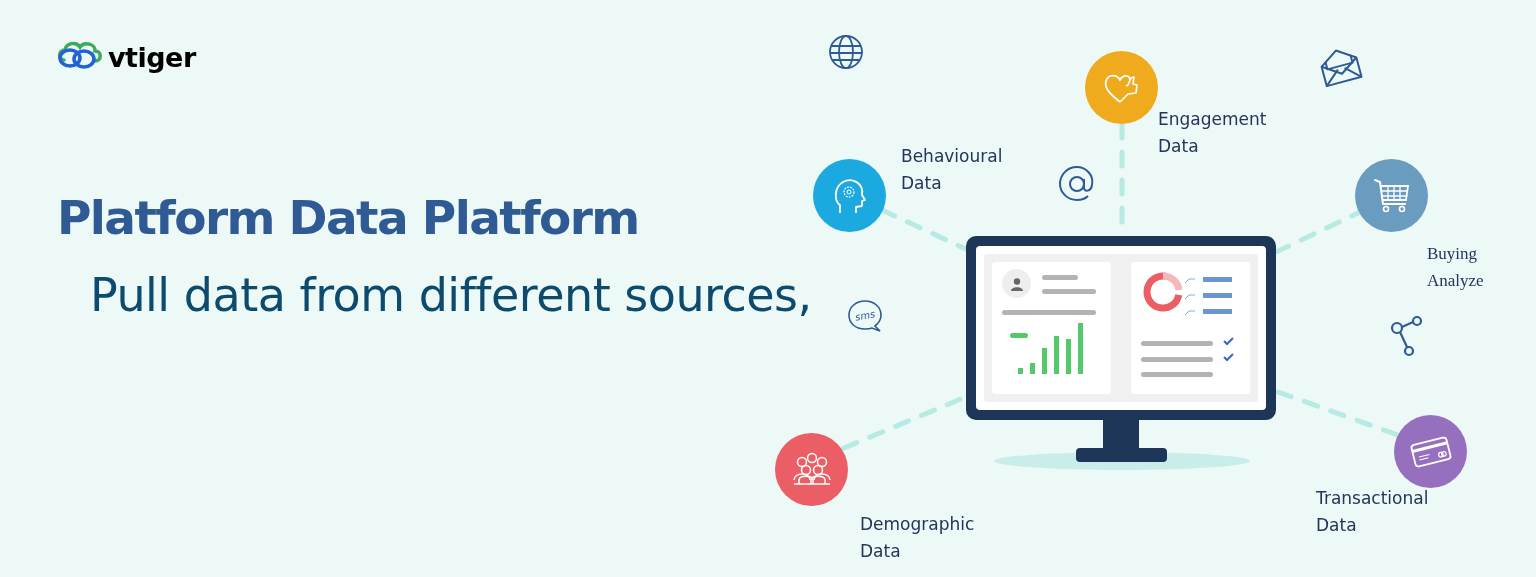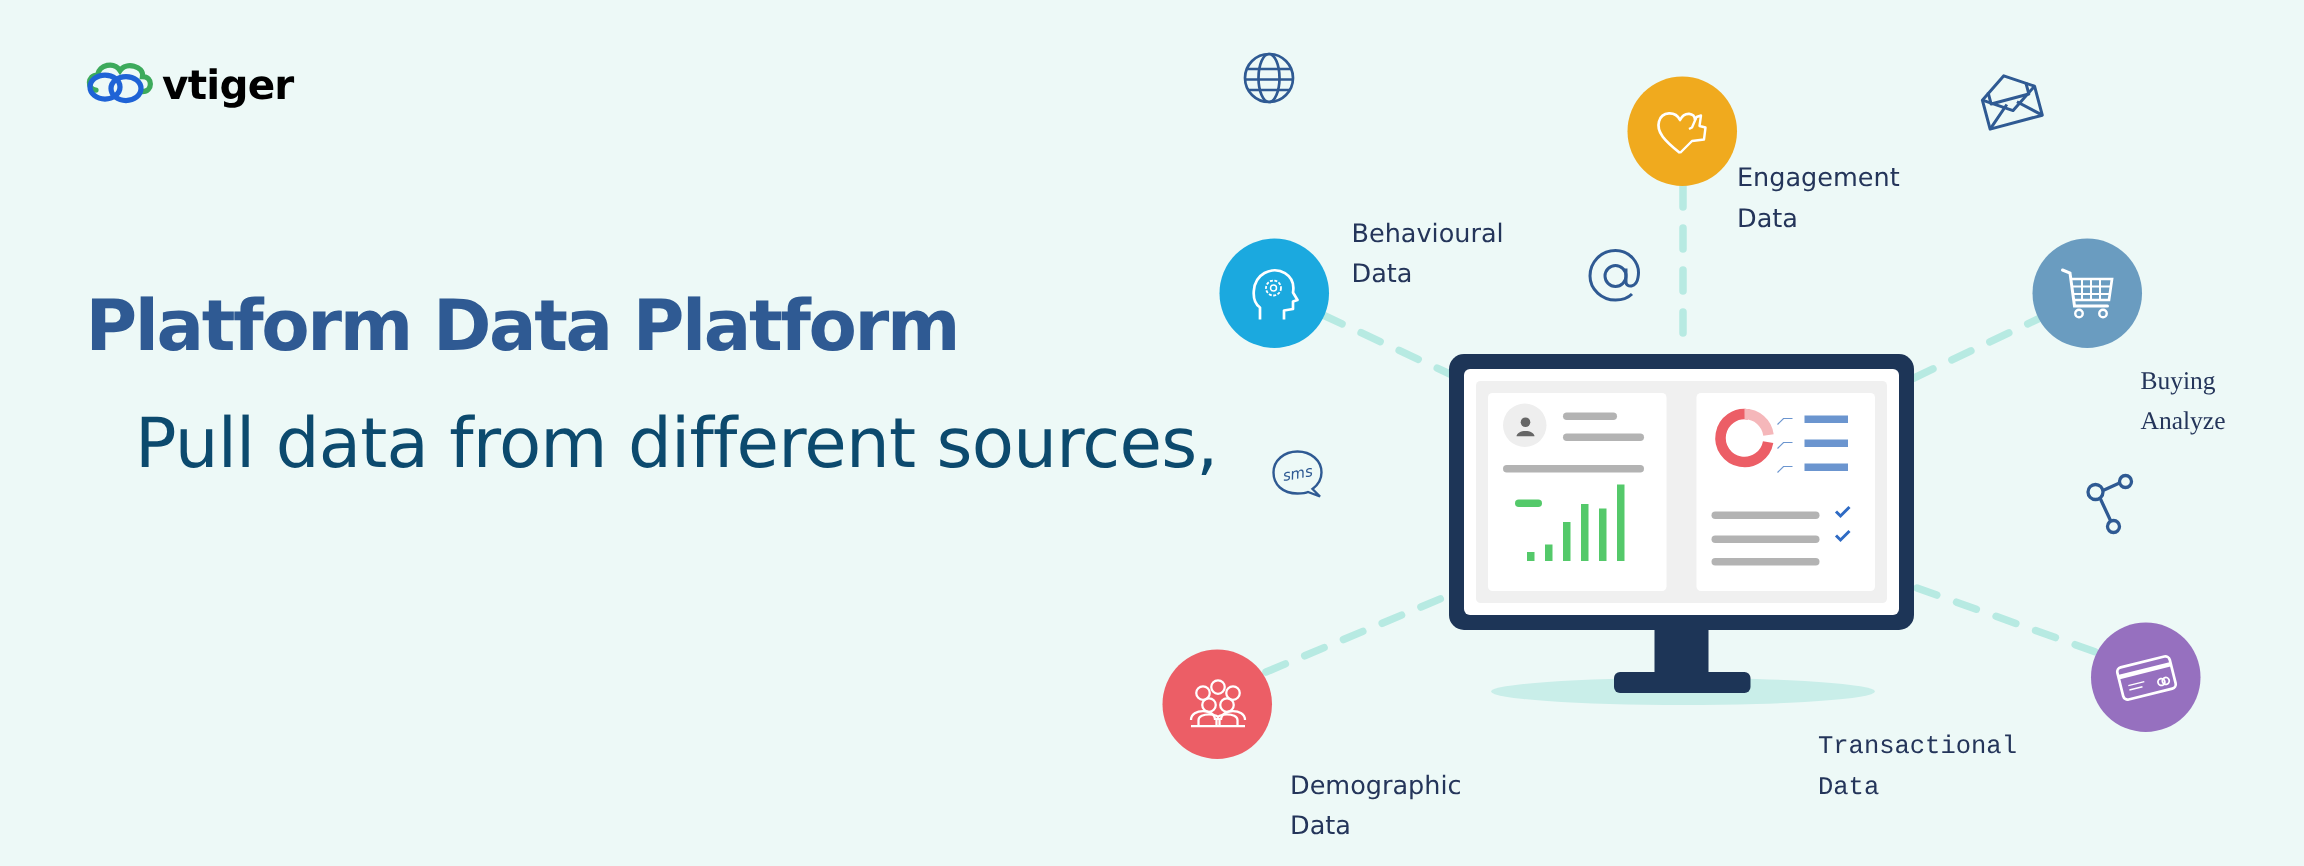--- a/index.html
+++ b/index.html
@@ -163,21 +163,21 @@
   <svg width="44" height="34" viewBox="0 0 44 34">
     <g transform="rotate(-14 22 17)">
       <rect x="4" y="6" width="36" height="22" rx="3" fill="none" stroke="#fff" stroke-width="1.8"></rect>
       <line x1="4" y1="12" x2="40" y2="12" stroke="#fff" stroke-width="3"></line>
       <path d="M9 19 L20 19 M9 22 L18 22" stroke="#fff" stroke-width="1"></path>
       <circle cx="31" cy="22" r="2.3" fill="none" stroke="#fff" stroke-width="1.2"></circle>
       <circle cx="34" cy="22" r="2.3" fill="none" stroke="#fff" stroke-width="1.2"></circle>
     </g>
   </svg>
 </div>
-<div class="node-label" style="left:1212px;top:485px;font-family:Liberation Mono, monospace;">
+<div class="node-label" style="left:1316px;top:485px;">
   <div>Transactional</div>
   <div>Data</div>
 </div>
 
 <div class="node" style="left:775px;top:433px;width:73px;height:73px;background:#EC5E66;">
   <svg width="44" height="40" viewBox="0 0 44 40">
     <g fill="none" stroke="#fff" stroke-width="1.5">
       <circle cx="22" cy="8" r="4.5"></circle>
       <circle cx="12" cy="12" r="4.5"></circle>
       <circle cx="32" cy="12" r="4.5"></circle>

